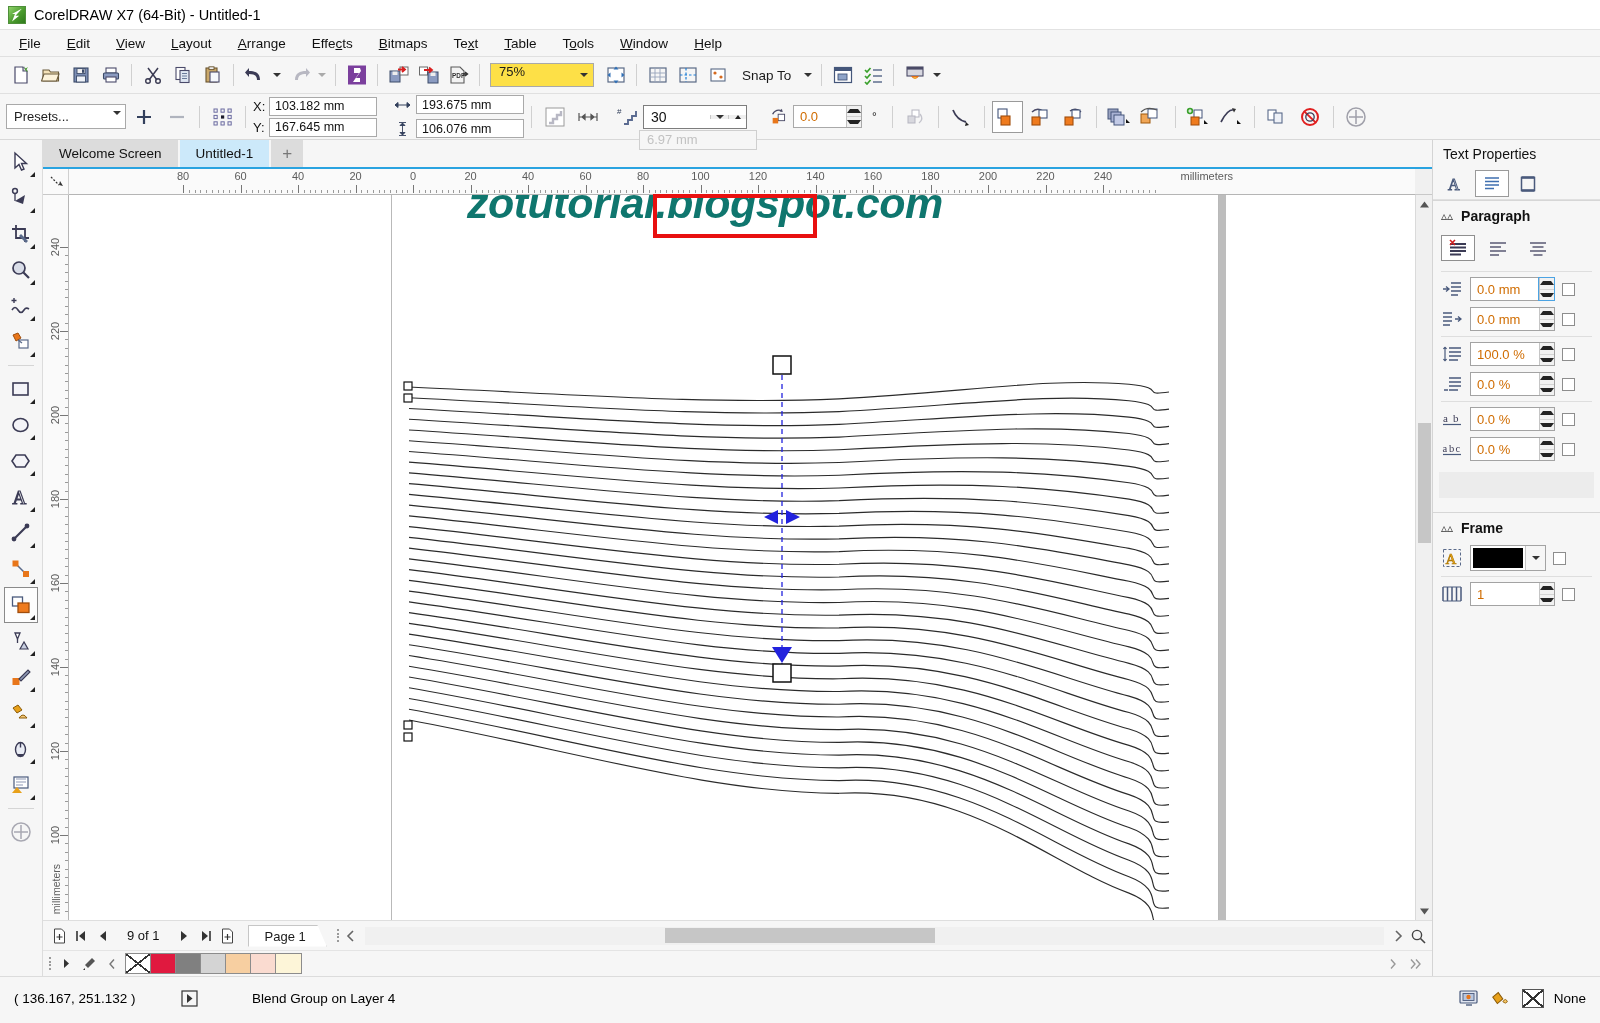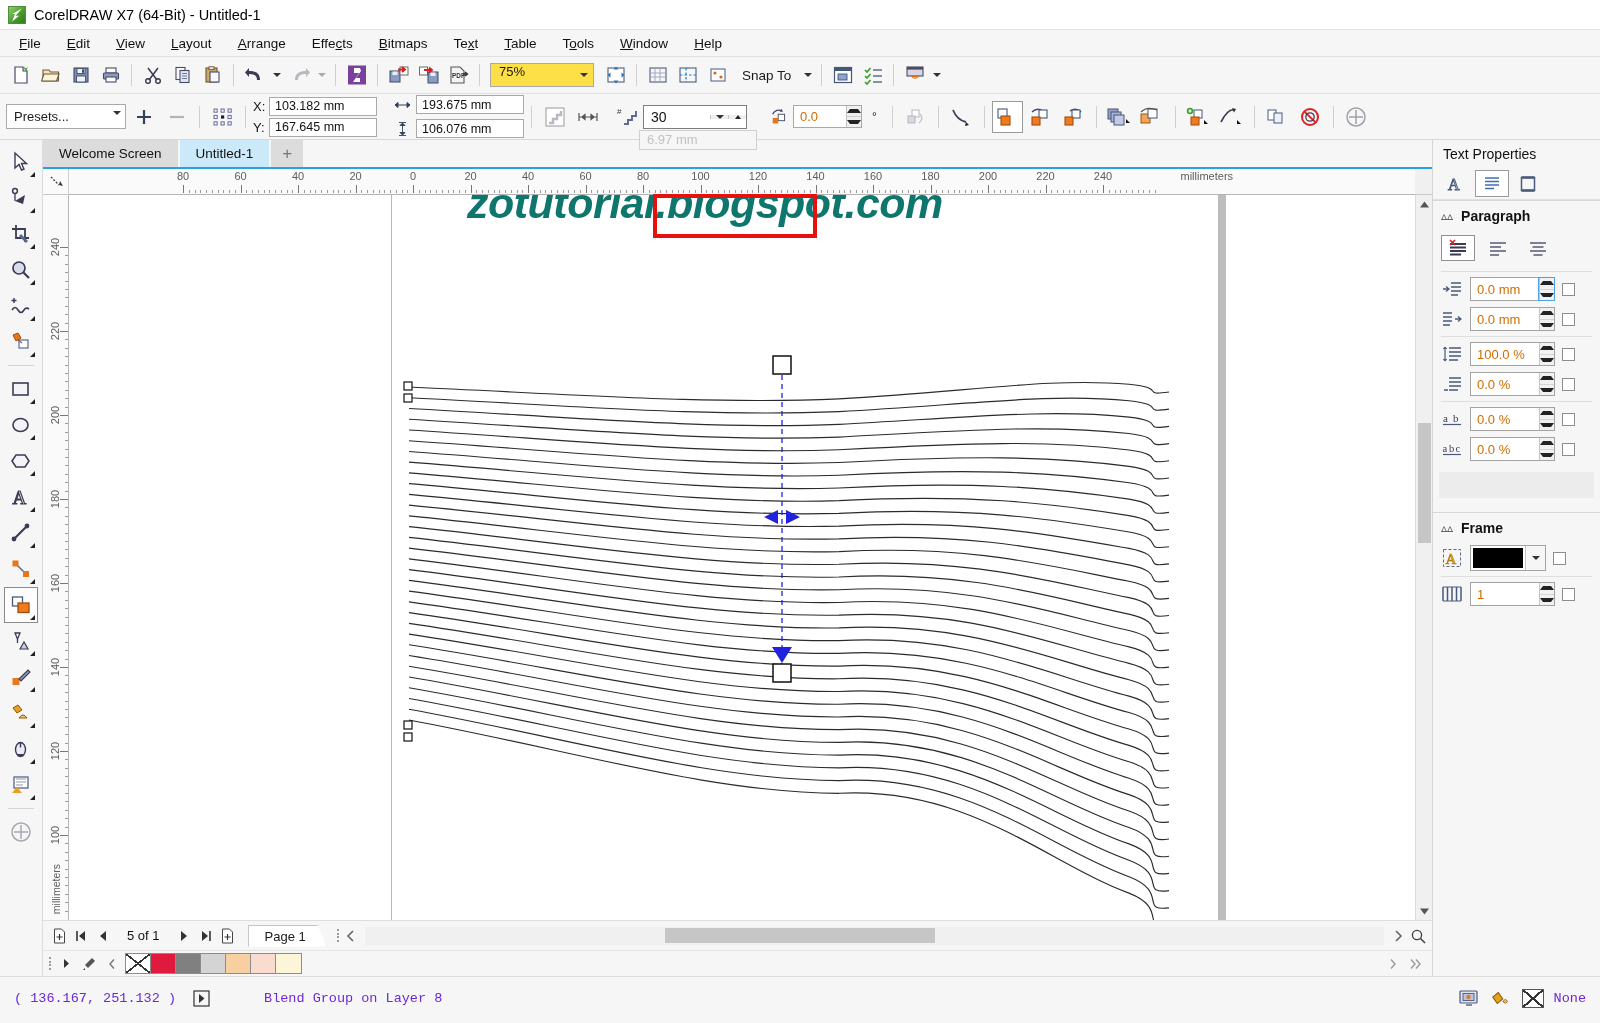--- a/index.html
+++ b/index.html
@@ -315,21 +315,21 @@
   .colorbtn .cz { width: 20px; border-left: 1px solid #c5c5c5;
     display: flex; align-items: center; justify-content: center;
     background: #f6f6f6; }
   .chk { width: 13px; height: 13px; border: 1px solid #8d8d8d; background: #fff; }
   .spacer-bar { height: 26px; background: #ececec; margin: 8px 6px 0 6px; }
 
   
   .statusbar {
     height: 44px; display: flex; align-items: center;
     background: #f6f6f6; border-top: 1px solid #dcdcdc; padding: 0 14px;
-    gap: 14px; font-size: 13.5px; color: #6d28d9; font-family: Liberation Mono, monospace;
+    gap: 14px; font-size: 13.5px; color: #000000;
   }
   .sb-coords { min-width: 150px; }
   .sb-right { margin-left: auto; display: flex; align-items: center; gap: 10px; }
   .sb-icon { width: 22px; height: 20px; display: flex; align-items: center;
     justify-content: center; }
   .nonebox { width: 22px; height: 19px; border: 1px solid #555; background: #fff;
     position: relative; }
   .nonebox::before { content:""; position:absolute; inset:0;
     background: linear-gradient(to bottom right, transparent 46%, #333 46%, #333 54%, transparent 54%); }
   .nonebox::after { content:""; position:absolute; inset:0;
@@ -1264,21 +1264,21 @@
             <svg width="14" height="14" viewBox="0 0 14 14">
                 <path d="M3 2 v10" stroke="#333" stroke-width="1.6"></path>
                 <path d="M11 2 L5 7 L11 12 Z" fill="#333"></path>
               </svg>
           </div>
           <div class="nbtn">
             <svg width="14" height="14" viewBox="0 0 14 14">
                 <path d="M10 2 L4 7 L10 12 Z" fill="#333"></path>
               </svg>
           </div>
-          <div class="pgcount">5 of 1</div>
+          <div class="pgcount">9 of 1</div>
           <div class="nbtn">
             <svg width="14" height="14" viewBox="0 0 14 14">
                 <path d="M4 2 L10 7 L4 12 Z" fill="#333"></path>
               </svg>
           </div>
           <div class="nbtn">
             <svg width="14" height="14" viewBox="0 0 14 14">
                 <path d="M11 2 v10" stroke="#333" stroke-width="1.6"></path>
                 <path d="M3 2 L9 7 L3 12 Z" fill="#333"></path>
               </svg>
@@ -1592,21 +1592,21 @@
   </div>
 
   <div class="statusbar">
     <div class="sb-coords">( 136.167, 251.132 )</div>
     <div class="sb-icon">
       <svg width="17" height="17" viewBox="0 0 17 17">
         <rect x="1" y="1" width="15" height="15" fill="none" stroke="#333" stroke-width="1.2"></rect>
         <path d="M6 4 L11.5 8.5 L6 13 Z" fill="#333"></path>
       </svg>
     </div>
-    <div style="margin-left:38px">Blend Group on Layer 8</div>
+    <div style="margin-left:38px">Blend Group on Layer 4</div>
     <div class="sb-right">
       <div class="sb-icon">
         <svg width="22" height="20" viewBox="0 0 22 20">
           <rect x="2" y="2" width="17" height="12" rx="1" fill="#dfe4ef" stroke="#4a5a7c" stroke-width="1.2"></rect>
           <rect x="5" y="4.5" width="11" height="7" fill="#b8c6df" stroke="#4a5a7c" stroke-width="0.9"></rect>
           <circle cx="10.5" cy="8" r="2.2" fill="#e8761a"></circle>
           <path d="M8 15 h6 v2 h-6 z" fill="#7f8ba3"></path>
         </svg>
       </div>
       <div class="sb-icon">

